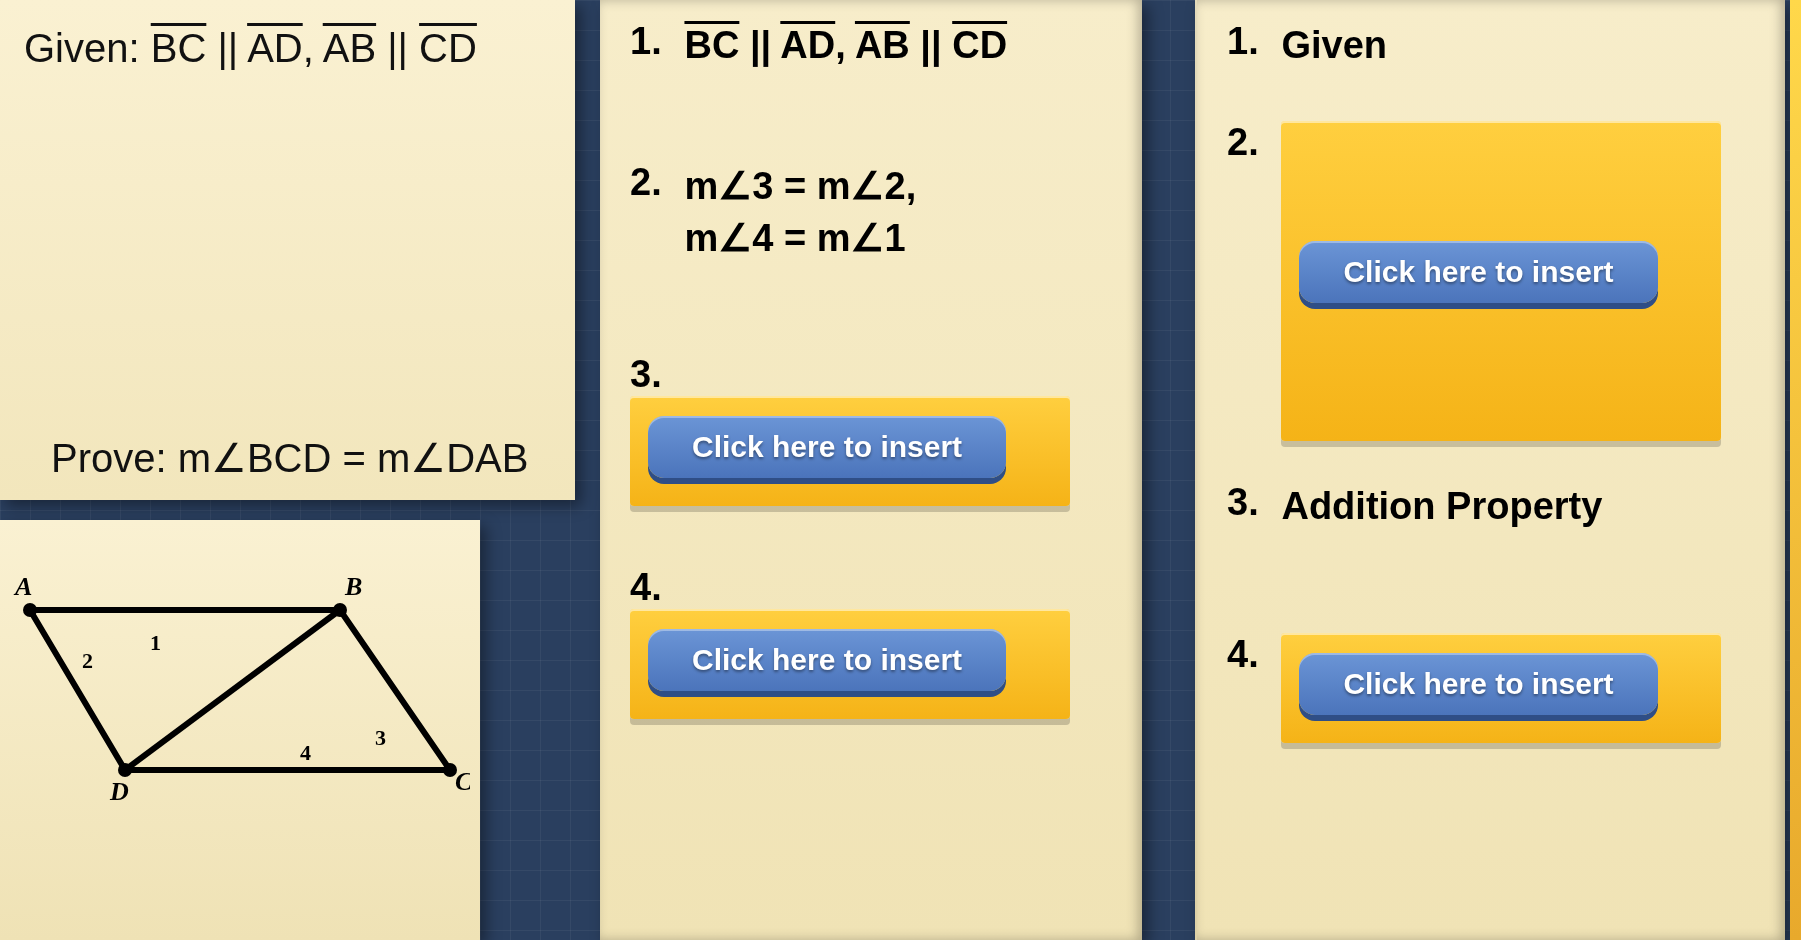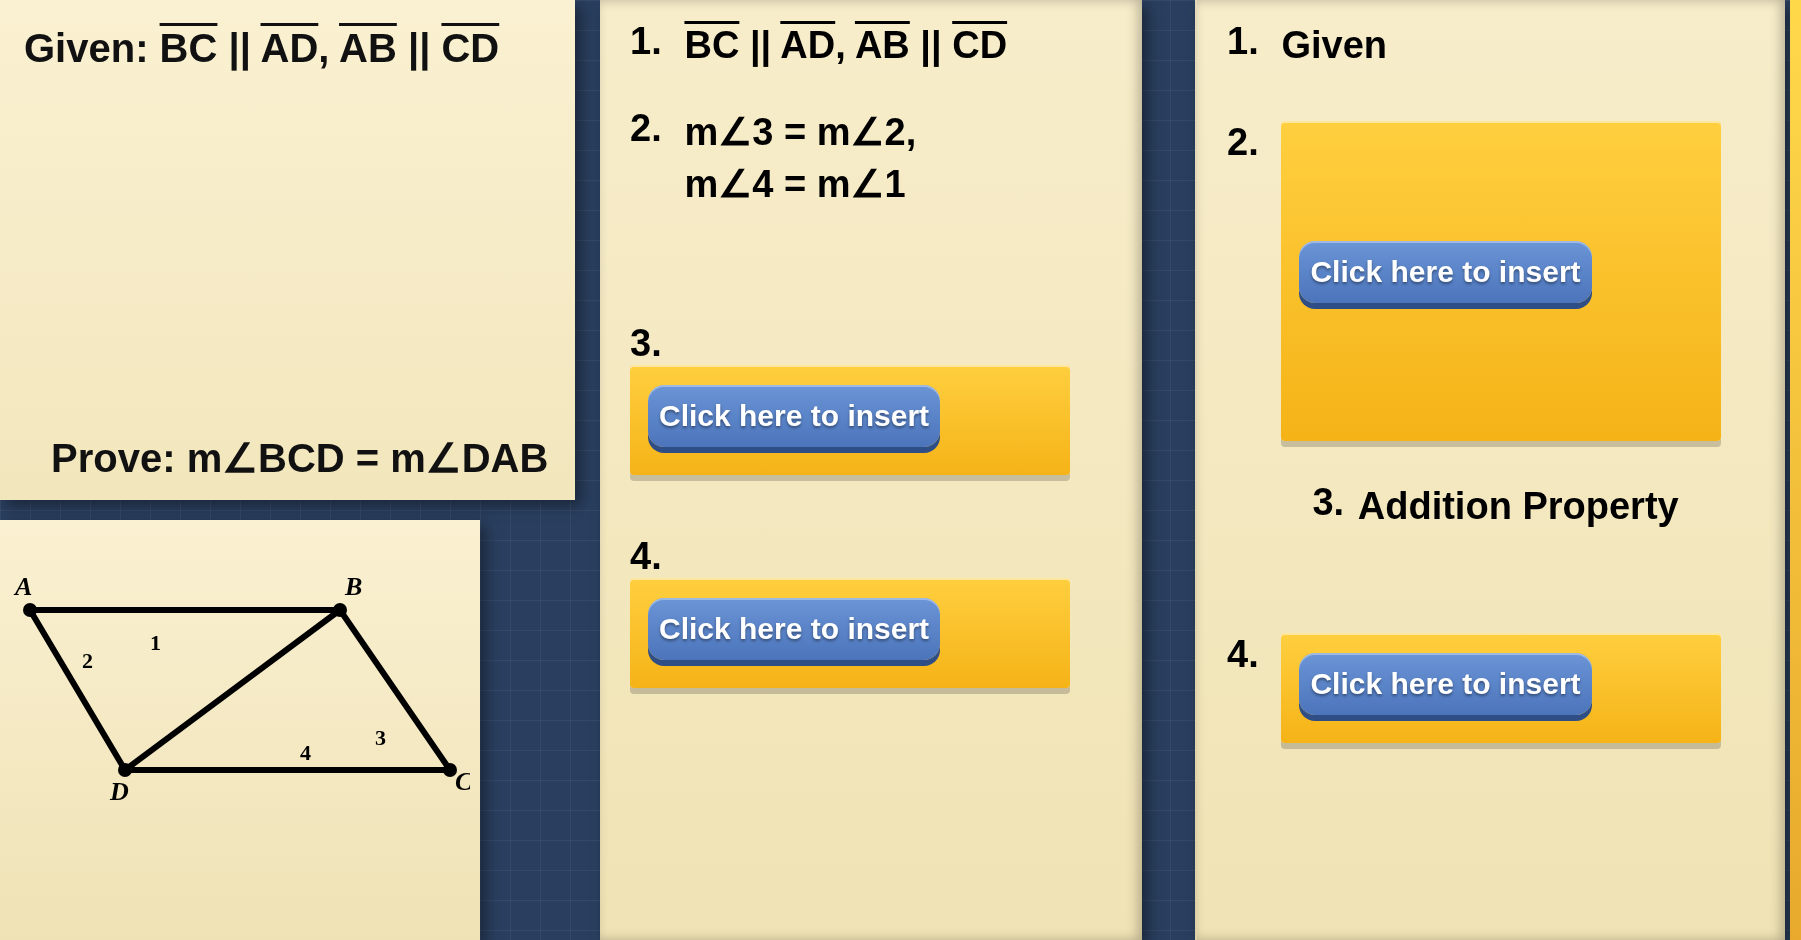--- a/index.html
+++ b/index.html
@@ -48,21 +48,21 @@
   .col-reasons { left: 1195px; width: 590px; border-left: 2px solid rgba(0,0,0,0.08); }
 
   .right-sliver {
     position:absolute;
     left:1790px; top:0; width:11px; height:940px;
     background: linear-gradient(180deg,#ffd84a,#e8a92c);
   }
 
   .given-text, .prove-text {
     font-size: 40px;
-    font-weight: bold;
+    font-weight: normal;
     color: #111;
     line-height: 1.4;
   }
   .prove-text { position:absolute; left:24px; top:430px;margin-left:27px; }
 
   .row {
     position: relative;
     margin-bottom: 30px;
   }
   .num {
@@ -93,21 +93,21 @@
     min-height: 110px;
   }
   .slot.tall { min-height: 320px; padding-top: 120px; }
 
   .insert-btn {
     display:inline-block;
     background: linear-gradient(180deg,#6b95d6 0%, #4b74bb 100%);
     color: #fff;
     font-size: 30px;
     font-weight: bold;
-    padding: 14px 11px;
+    padding: 14px 44px;
     border-radius: 16px;
     box-shadow: 0 6px 0 #2f4e86, inset 0 2px 0 rgba(255,255,255,0.35);
     text-shadow: 0 2px 3px rgba(0,0,0,0.4);
     cursor: pointer;
     white-space: nowrap;
   }
 
   .tab {
     position:absolute;
     top:-10px;
@@ -164,26 +164,26 @@
   </svg>
 </div>
 
 <div class="col col-statements">
 
   <div class="row" style="margin-top:10px;">
     <span class="num">1.</span>
     <span class="content"><span class="seg">BC</span> || <span class="seg">AD</span>, <span class="seg">AB</span> || <span class="seg">CD</span></span>
   </div>
 
-  <div class="row" style="margin-top:36px;">
+  <div class="row" style="margin-top:90px;">
     <span class="num">2.</span>
     <span class="content">m∠3 = m∠2,<br>m∠4 = m∠1</span>
   </div>
 
-  <div class="row" style="margin-top:112px;">
+  <div class="row" style="margin-top:89px;">
     <span class="num">3.</span>
     <span class="slot">
       <span class="insert-btn">Click here to insert</span>
     </span>
   </div>
 
   <div class="row" style="margin-top:60px;">
     <span class="num">4.</span>
     <span class="slot">
       <span class="insert-btn">Click here to insert</span>
@@ -198,21 +198,21 @@
     <span class="content">Given</span>
   </div>
 
   <div class="row" style="margin-top:50px;">
     <span class="num" style="vertical-align:top;">2.</span>
     <span class="slot tall">
       <span class="insert-btn">Click here to insert</span>
     </span>
   </div>
 
-  <div class="row" style="margin-top:40px;text-align:center;">
+  <div class="row" style="margin-top:40px;">
     <span class="num">3.</span>
     <span class="content">Addition Property</span>
   </div>
 
   <div class="row" style="margin-top:100px;">
     <span class="num">4.</span>
     <span class="slot">
       <span class="insert-btn">Click here to insert</span>
     </span>
   </div>

